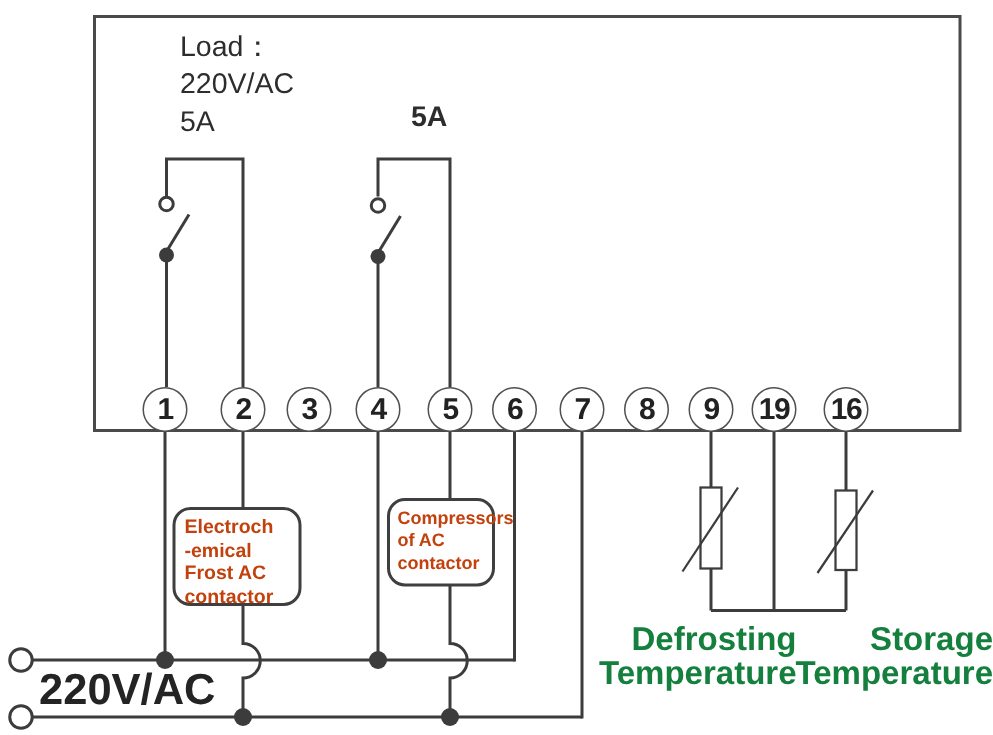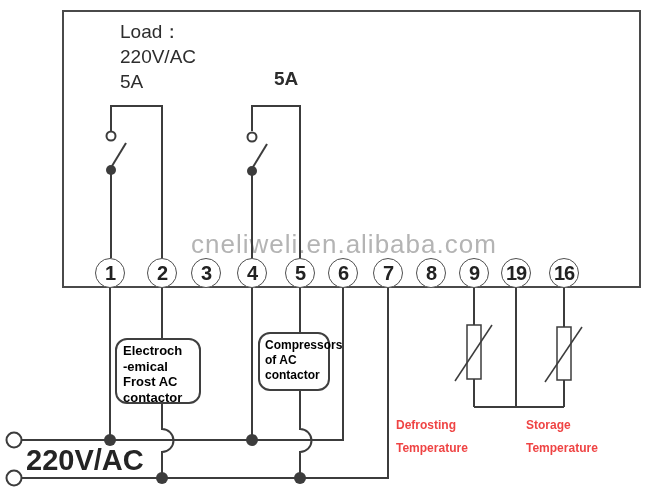--- a/index.html
+++ b/index.html
@@ -36,45 +36,44 @@
   
   .terminal{
     width:30px;height:30px;box-sizing:border-box;border:1.5px solid #4f4f4f;
     border-radius:50%;background:#fff;z-index:4;top:258px;
     display:flex;align-items:center;justify-content:center;
     font-size:20px;font-weight:bold;letter-spacing:-1px;color:#222;
   }
   
   .contactor-box{
     box-sizing:border-box;border:2px solid #3f3f3f;border-radius:12px;
-    background:#fff;z-index:3;font-weight:bold;color:#000000;
+    background:#fff;z-index:3;font-weight:bold;color:#c2410c;
     white-space:pre-line;
   }
   #frost-box{left:115px;top:338px;width:86px;height:66px;
     font-size:13px;line-height:15.5px;padding:3px 0 0 6px;}
   #compressor-box{left:258px;top:332px;width:72px;height:59px;
     font-size:12px;line-height:15px;padding:4px 0 0 5px;}
   
   #power-label{
     left:26px;top:444px;z-index:5;font-size:29px;font-weight:bold;color:#242424;
   }
   
   .sensor-label{
-    z-index:5;font-size:12px;font-weight:bold;line-height:23px;
-    text-align:left;white-space:pre-line;color:#ef4444;
+    z-index:5;font-size:22px;font-weight:bold;line-height:23px;
+    text-align:right;white-space:pre-line;color:#15803d;
   }
   #defrost-label{left:396px;top:414px;width:135px;}
   #storage-label{left:526px;top:414px;width:136px;}
 </style>
 </head>
 <body>
 
 <div id="stage">
 
-  <div class="abs" id="watermark">cneliweli.en.alibaba.com</div>
 
   <svg class="abs" id="wires" width="662" height="490" viewBox="0 0 662 490">
     <g stroke="#3c3c3c" stroke-width="2" fill="none">
 
       <g>
         <path d="M111,131 V106 H162 V258"></path>
         <path d="M111,170 V258"></path>
         <path d="M112,166 L126,143"></path>
         <circle cx="111" cy="136" r="4.5" fill="#ffffff"></circle>
         <circle cx="111" cy="170" r="5" fill="#3c3c3c" stroke="none"></circle>

